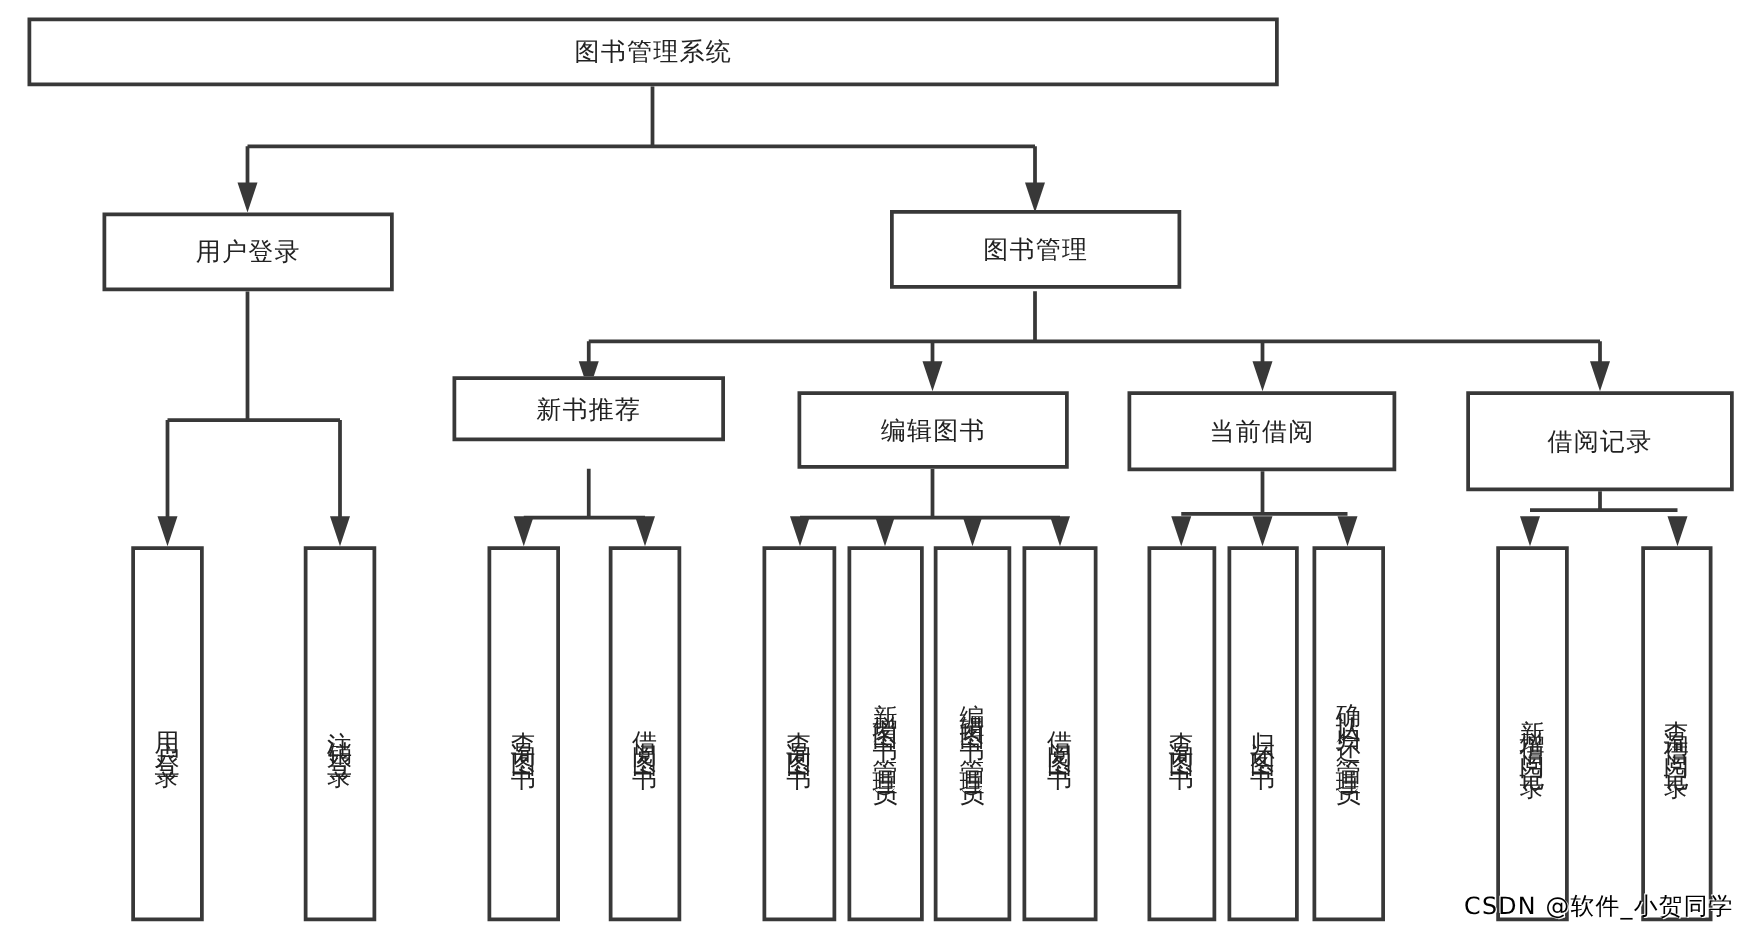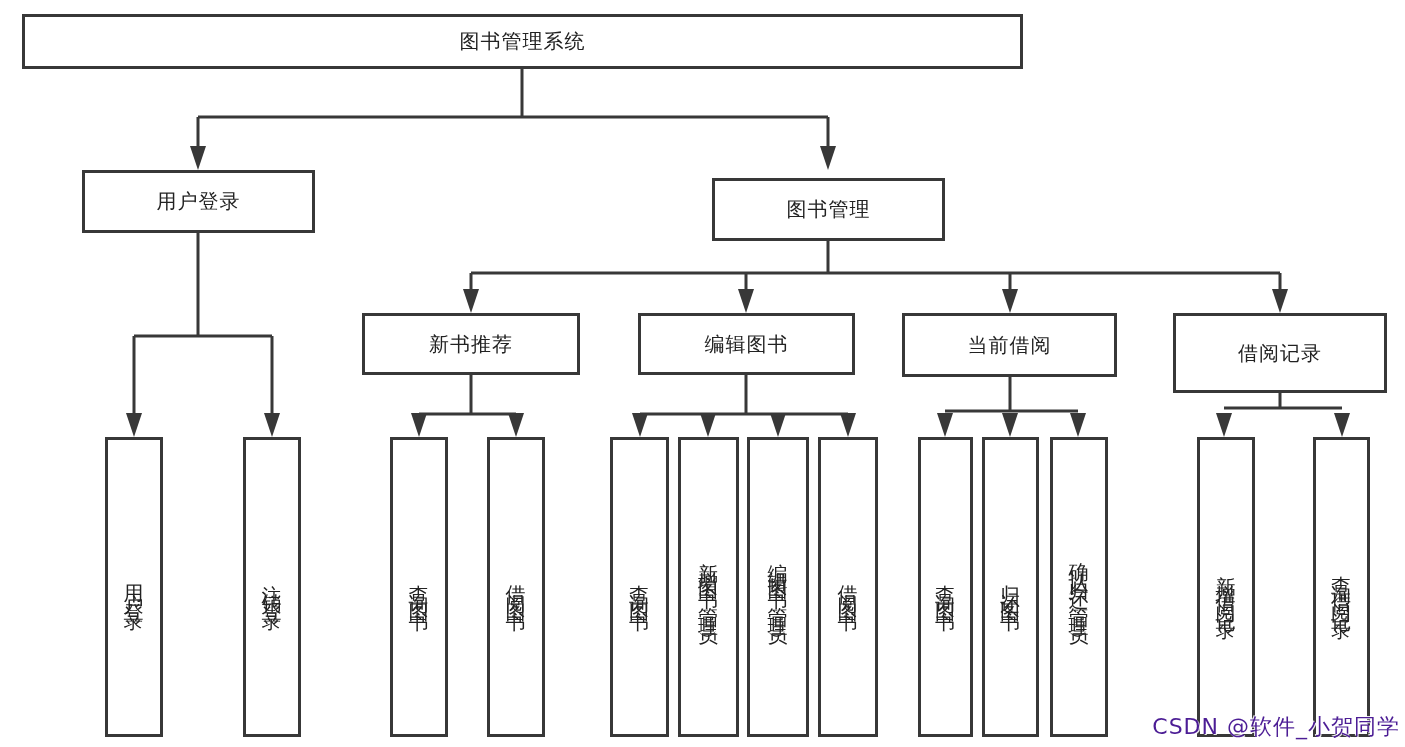--- a/index.html
+++ b/index.html
@@ -26,24 +26,24 @@
   .hbox { font-size: 20px; letter-spacing: 1px; white-space: nowrap; }
   .vbox {
     font-size: 20px;
     writing-mode: vertical-rl;
     text-orientation: mixed;
     letter-spacing: 9px;
     line-height: 1;
   }
   .watermark {
     position: absolute;
-    right: 5px;
+    right: 18px;
     top: 712px;
-    font-size: 22px;
-    color: #4c1d95;
+    font-size: 19px;
+    color: #000000;
     letter-spacing: 1px;
     white-space: nowrap;
     z-index: 5;
     text-shadow: 1px 1px 0 rgba(255,255,255,0.9), -1px -1px 0 rgba(255,255,255,0.9);
   }
 </style>
 </head>
 <body>
 
 <div class="canvas">
@@ -77,23 +77,23 @@
       <polygon points="1010,437 1002,413 1018,413"></polygon>
       <polygon points="1078,437 1070,413 1086,413"></polygon>
       <polygon points="1224,437 1216,413 1232,413"></polygon>
       <polygon points="1342,437 1334,413 1350,413"></polygon>
     </g>
   </svg>
 
   <div class="box hbox" style="left:22px;top:14px;width:1001px;height:55px">图书管理系统</div>
 
   <div class="box hbox" style="left:82px;top:170px;width:233px;height:63px">用户登录</div>
-  <div class="box hbox" style="left:712px;top:178px;width:233px;height:63px">图书管理</div>
+  <div class="box hbox" style="left:712px;top:168px;width:233px;height:63px">图书管理</div>
 
-  <div class="box hbox" style="left:362px;top:313px;width:218px;height:62px">新书推荐</div>
+  <div class="box hbox" style="left:362px;top:301px;width:218px;height:52px">新书推荐</div>
   <div class="box hbox" style="left:638px;top:313px;width:217px;height:62px">编辑图书</div>
   <div class="box hbox" style="left:902px;top:313px;width:215px;height:64px">当前借阅</div>
   <div class="box hbox" style="left:1173px;top:313px;width:214px;height:80px">借阅记录</div>
 
   <div class="box vbox" style="left:105px;top:437px;width:58px;height:300px">用户登录</div>
   <div class="box vbox" style="left:243px;top:437px;width:58px;height:300px">注销登录</div>
 
   <div class="box vbox" style="left:390px;top:437px;width:58px;height:300px">查询图书</div>
   <div class="box vbox" style="left:487px;top:437px;width:58px;height:300px">借阅图书</div>
 

